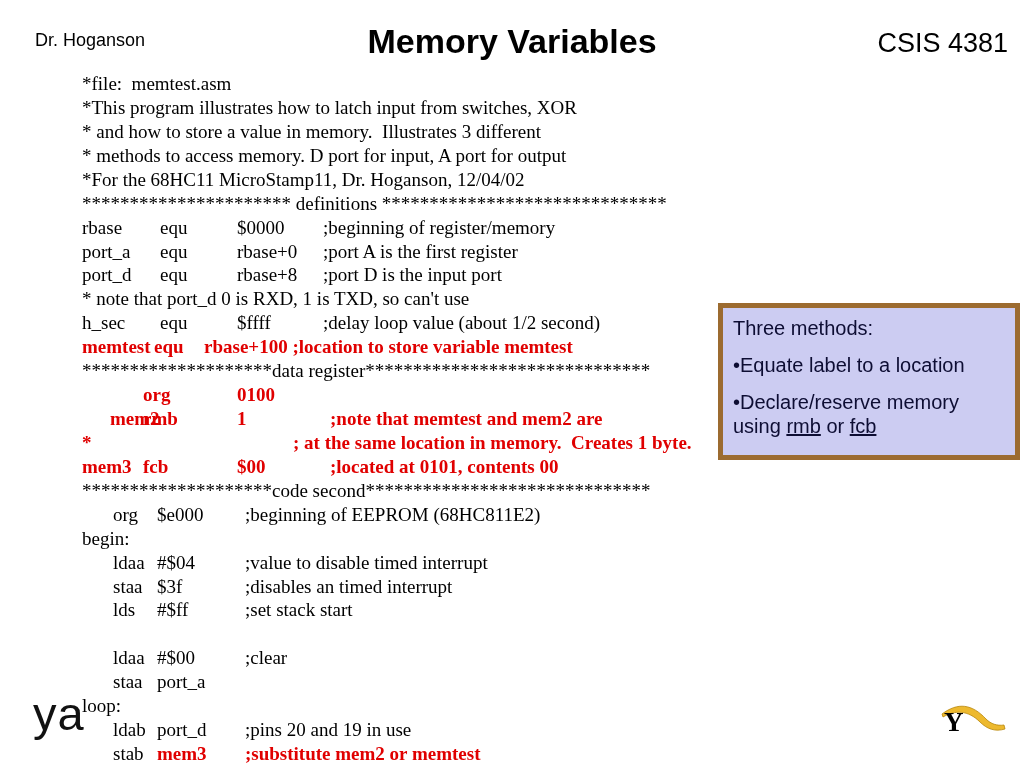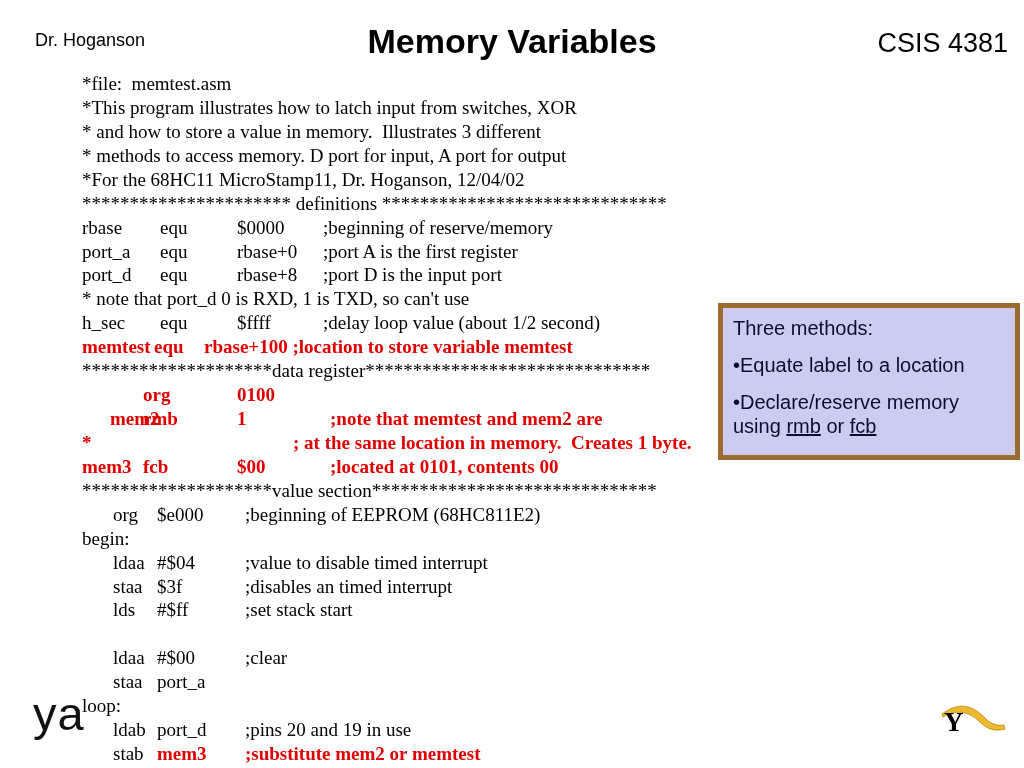--- a/index.html
+++ b/index.html
@@ -59,32 +59,32 @@
   <div class="title">Memory Variables</div>
   <div class="course">CSIS 4381</div>
 
   <div id="code-block">
       <div class="code-line" style="top: 0px;"><span class="code-seg" style="left: 0px;">*file:  memtest.asm</span></div>
       <div class="code-line" style="top: 23.93px;"><span class="code-seg" style="left: 0px;">*This program illustrates how to latch input from switches, XOR</span></div>
       <div class="code-line" style="top: 47.86px;"><span class="code-seg" style="left: 0px;">* and how to store a value in memory.  Illustrates 3 different</span></div>
       <div class="code-line" style="top: 71.79px;"><span class="code-seg" style="left: 0px;">* methods to access memory. D port for input, A port for output</span></div>
       <div class="code-line" style="top: 95.72px;"><span class="code-seg" style="left: 0px;">*For the 68HC11 MicroStamp11, Dr. Hoganson, 12/04/02</span></div>
       <div class="code-line" style="top: 119.65px;"><span class="code-seg" style="left: 0px;">********************** definitions ******************************</span></div>
-      <div class="code-line" style="top: 143.58px;"><span class="code-seg" style="left: 0px;">rbase</span><span class="code-seg" style="left: 78px;">equ</span><span class="code-seg" style="left: 155px;">$0000</span><span class="code-seg" style="left: 241px;">;beginning of reserve/memory</span></div>
+      <div class="code-line" style="top: 143.58px;"><span class="code-seg" style="left: 0px;">rbase</span><span class="code-seg" style="left: 78px;">equ</span><span class="code-seg" style="left: 155px;">$0000</span><span class="code-seg" style="left: 241px;">;beginning of register/memory</span></div>
       <div class="code-line" style="top: 167.51px;"><span class="code-seg" style="left: 0px;">port_a</span><span class="code-seg" style="left: 78px;">equ</span><span class="code-seg" style="left: 155px;">rbase+0</span><span class="code-seg" style="left: 241px;">;port A is the first register</span></div>
       <div class="code-line" style="top: 191.44px;"><span class="code-seg" style="left: 0px;">port_d</span><span class="code-seg" style="left: 78px;">equ</span><span class="code-seg" style="left: 155px;">rbase+8</span><span class="code-seg" style="left: 241px;">;port D is the input port</span></div>
       <div class="code-line" style="top: 215.37px;"><span class="code-seg" style="left: 0px;">* note that port_d 0 is RXD, 1 is TXD, so can't use</span></div>
       <div class="code-line" style="top: 239.3px;"><span class="code-seg" style="left: 0px;">h_sec</span><span class="code-seg" style="left: 78px;">equ</span><span class="code-seg" style="left: 155px;">$ffff</span><span class="code-seg" style="left: 241px;">;delay loop value (about 1/2 second)</span></div>
       <div class="code-line" style="top: 263.23px;"><span class="code-seg red" style="left: 0px;">memtest</span><span class="code-seg red" style="left: 72px;">equ</span><span class="code-seg red" style="left: 122px; text-align: center;">rbase+100 ;location to store variable memtest</span></div>
       <div class="code-line" style="top: 287.16px;"><span class="code-seg" style="left: 0px;">********************data register******************************</span></div>
       <div class="code-line" style="top: 311.09px;"><span class="code-seg red" style="left: 61px;">org</span><span class="code-seg red" style="left: 155px;">0100</span></div>
       <div class="code-line" style="top: 335.02px;"><span class="code-seg red" style="left: 0px; margin-left: 28px;">mem2</span><span class="code-seg red" style="left: 61px;">rmb</span><span class="code-seg red" style="left: 155px;">1</span><span class="code-seg red" style="left: 248px;">;note that memtest and mem2 are</span></div>
       <div class="code-line" style="top: 358.95px;"><span class="code-seg red" style="left: 0px;">*</span><span class="code-seg red" style="left: 211px;">; at the same location in memory.  Creates 1 byte.</span></div>
       <div class="code-line" style="top: 382.88px;"><span class="code-seg red" style="left: 0px;">mem3</span><span class="code-seg red" style="left: 61px;">fcb</span><span class="code-seg red" style="left: 155px;">$00</span><span class="code-seg red" style="left: 248px;">;located at 0101, contents 00</span></div>
-      <div class="code-line" style="top: 406.81px;"><span class="code-seg" style="left: 0px;">********************value section******************************</span></div>
+      <div class="code-line" style="top: 406.81px;"><span class="code-seg" style="left: 0px;">********************code second******************************</span></div>
       <div class="code-line" style="top: 430.74px;"><span class="code-seg" style="left: 31px;">org</span><span class="code-seg" style="left: 75px;">$e000</span><span class="code-seg" style="left: 163px;">;beginning of EEPROM (68HC811E2)</span></div>
       <div class="code-line" style="top: 454.67px;"><span class="code-seg" style="left: 0px;">begin:</span></div>
       <div class="code-line" style="top: 478.6px;"><span class="code-seg" style="left: 31px;">ldaa</span><span class="code-seg" style="left: 75px;">#$04</span><span class="code-seg" style="left: 163px;">;value to disable timed interrupt</span></div>
       <div class="code-line" style="top: 502.53px;"><span class="code-seg" style="left: 31px;">staa</span><span class="code-seg" style="left: 75px;">$3f</span><span class="code-seg" style="left: 163px;">;disables an timed interrupt</span></div>
       <div class="code-line" style="top: 526.46px;"><span class="code-seg" style="left: 31px;">lds</span><span class="code-seg" style="left: 75px;">#$ff</span><span class="code-seg" style="left: 163px;">;set stack start</span></div>
       <div class="code-line" style="top: 550.39px;"></div>
       <div class="code-line" style="top: 574.32px;"><span class="code-seg" style="left: 31px;">ldaa</span><span class="code-seg" style="left: 75px;">#$00</span><span class="code-seg" style="left: 163px;">;clear</span></div>
       <div class="code-line" style="top: 598.25px;"><span class="code-seg" style="left: 31px;">staa</span><span class="code-seg" style="left: 75px;">port_a</span></div>
       <div class="code-line" style="top: 622.18px;"><span class="code-seg" style="left: 0px;">loop:</span></div>
       <div class="code-line" style="top: 646.11px;"><span class="code-seg" style="left: 31px;">ldab</span><span class="code-seg" style="left: 75px;">port_d</span><span class="code-seg" style="left: 163px;">;pins 20 and 19 in use</span></div>

